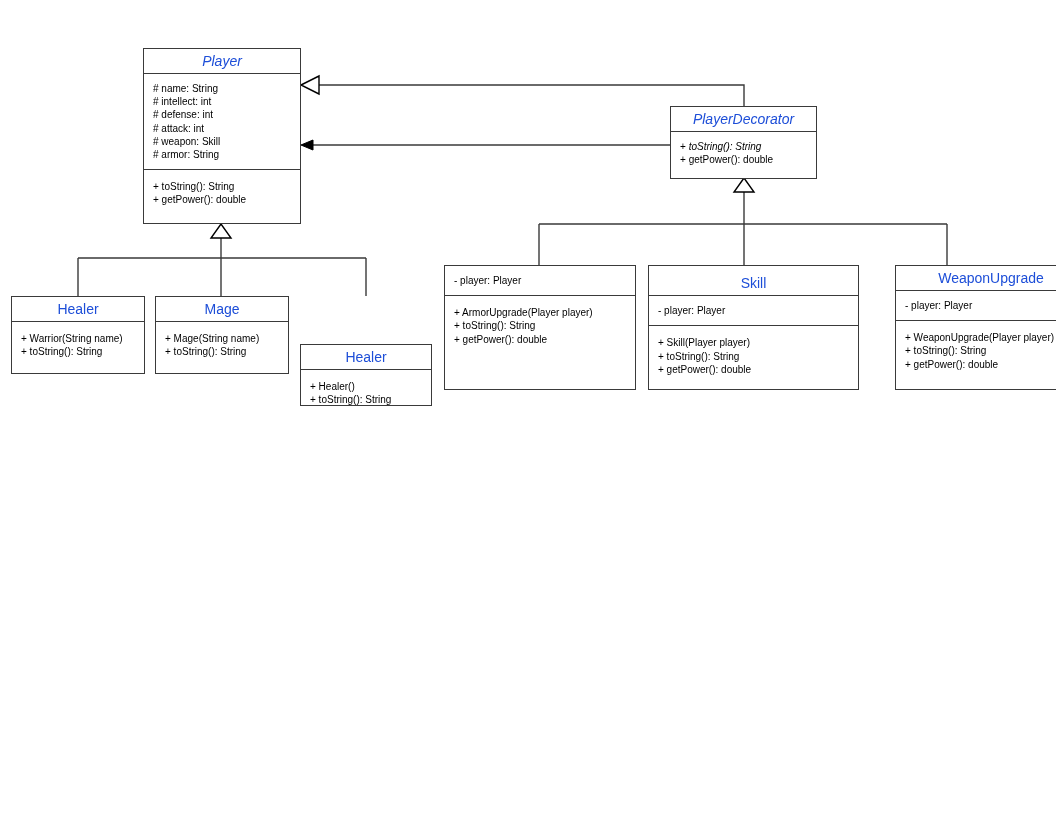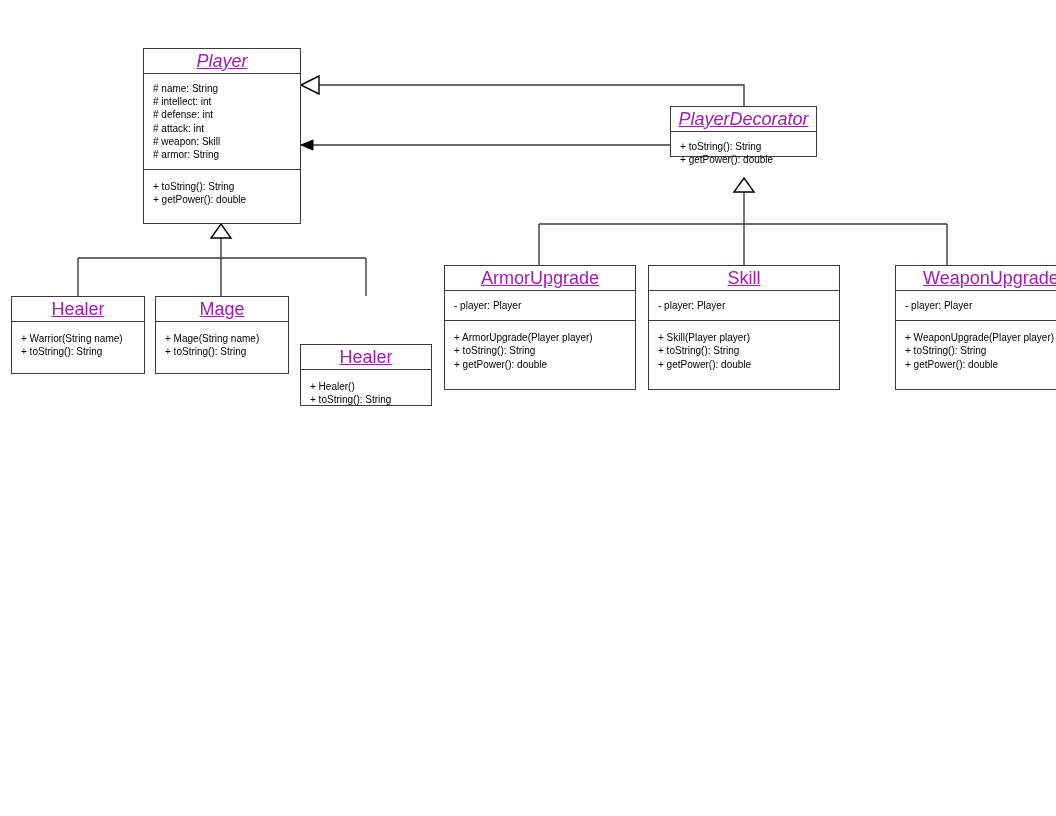--- a/index.html
+++ b/index.html
@@ -32,26 +32,25 @@
     position: absolute;
     box-sizing: border-box;
     background: #ffffff;
     border: 1.4px solid #3a3a3a;
     display: flex;
     flex-direction: column;
   }
   .uml-title {
     box-sizing: border-box;
     text-align: center;
-    font-size: 18px;
+    font-size: 14px;
     line-height: 14px;
     padding: 5px 4px 5px 4px;
     border-bottom: 1.4px solid #3a3a3a;
-    color: #a21caf;
-    text-decoration: underline;
+    color: #1d4ed8;
   }
   .uml-title.abstract { font-style: italic; }
   .uml-compartment {
     box-sizing: border-box;
     padding: 8px 8px 8px 9px;
     font-size: 10px;
     line-height: 13.2px;
     color: #000;
   }
   .uml-compartment.divider { border-bottom: 1.4px solid #3a3a3a; }
@@ -94,24 +93,24 @@
       <div class="member"># attack: int</div>
       <div class="member"># weapon: Skill</div>
       <div class="member"># armor: String</div>
     </div>
     <div class="uml-compartment pad-top">
       <div class="member">+ toString(): String</div>
       <div class="member">+ getPower(): double</div>
     </div>
   </div>
 
-  <div class="uml-class" style="left:670px; top:106px; width:147px; height:51px;">
+  <div class="uml-class" style="left:670px; top:106px; width:147px; height:73px;">
     <div class="uml-title abstract">PlayerDecorator</div>
     <div class="uml-compartment">
-      <div class="member"><span class="vis">+&nbsp;</span><span class="sig" style="">toString(): String</span></div>
+      <div class="member"><span class="vis">+&nbsp;</span><span class="sig" style="font-style:italic">toString(): String</span></div>
       <div class="member"><span class="vis">+&nbsp;</span><span class="sig" style="">getPower(): double</span></div>
     </div>
   </div>
 
   <div class="uml-class" style="left:11px; top:296px; width:134px; height:78px;">
     <div class="uml-title">Healer</div>
     <div class="uml-compartment pad-top">
       <div class="member">+ Warrior(String name)</div>
       <div class="member">+ toString(): String</div>
     </div>
@@ -127,32 +126,31 @@
 
   <div class="uml-class" style="left:300px; top:296px; width:132px; height:62px;margin-top:48px;">
     <div class="uml-title">Healer</div>
     <div class="uml-compartment pad-top">
       <div class="member">+ Healer()</div>
       <div class="member">+ toString(): String</div>
     </div>
   </div>
 
   <div class="uml-class" style="left:444px; top:265px; width:192px; height:125px;">
-    <div class="uml-title">ArmorUpgrade</div>
     <div class="uml-compartment divider">
       <div class="member">- player: Player</div>
     </div>
     <div class="uml-compartment pad-top">
       <div class="member">+ ArmorUpgrade(Player player)</div>
       <div class="member">+ toString(): String</div>
       <div class="member">+ getPower(): double</div>
     </div>
   </div>
 
-  <div class="uml-class" style="left:648px; top:265px; width:192px; height:125px;">
+  <div class="uml-class" style="left:648px; top:265px; width:211px; height:125px;justify-content:center;">
     <div class="uml-title">Skill</div>
     <div class="uml-compartment divider">
       <div class="member">- player: Player</div>
     </div>
     <div class="uml-compartment pad-top">
       <div class="member">+ Skill(Player player)</div>
       <div class="member">+ toString(): String</div>
       <div class="member">+ getPower(): double</div>
     </div>
   </div>

